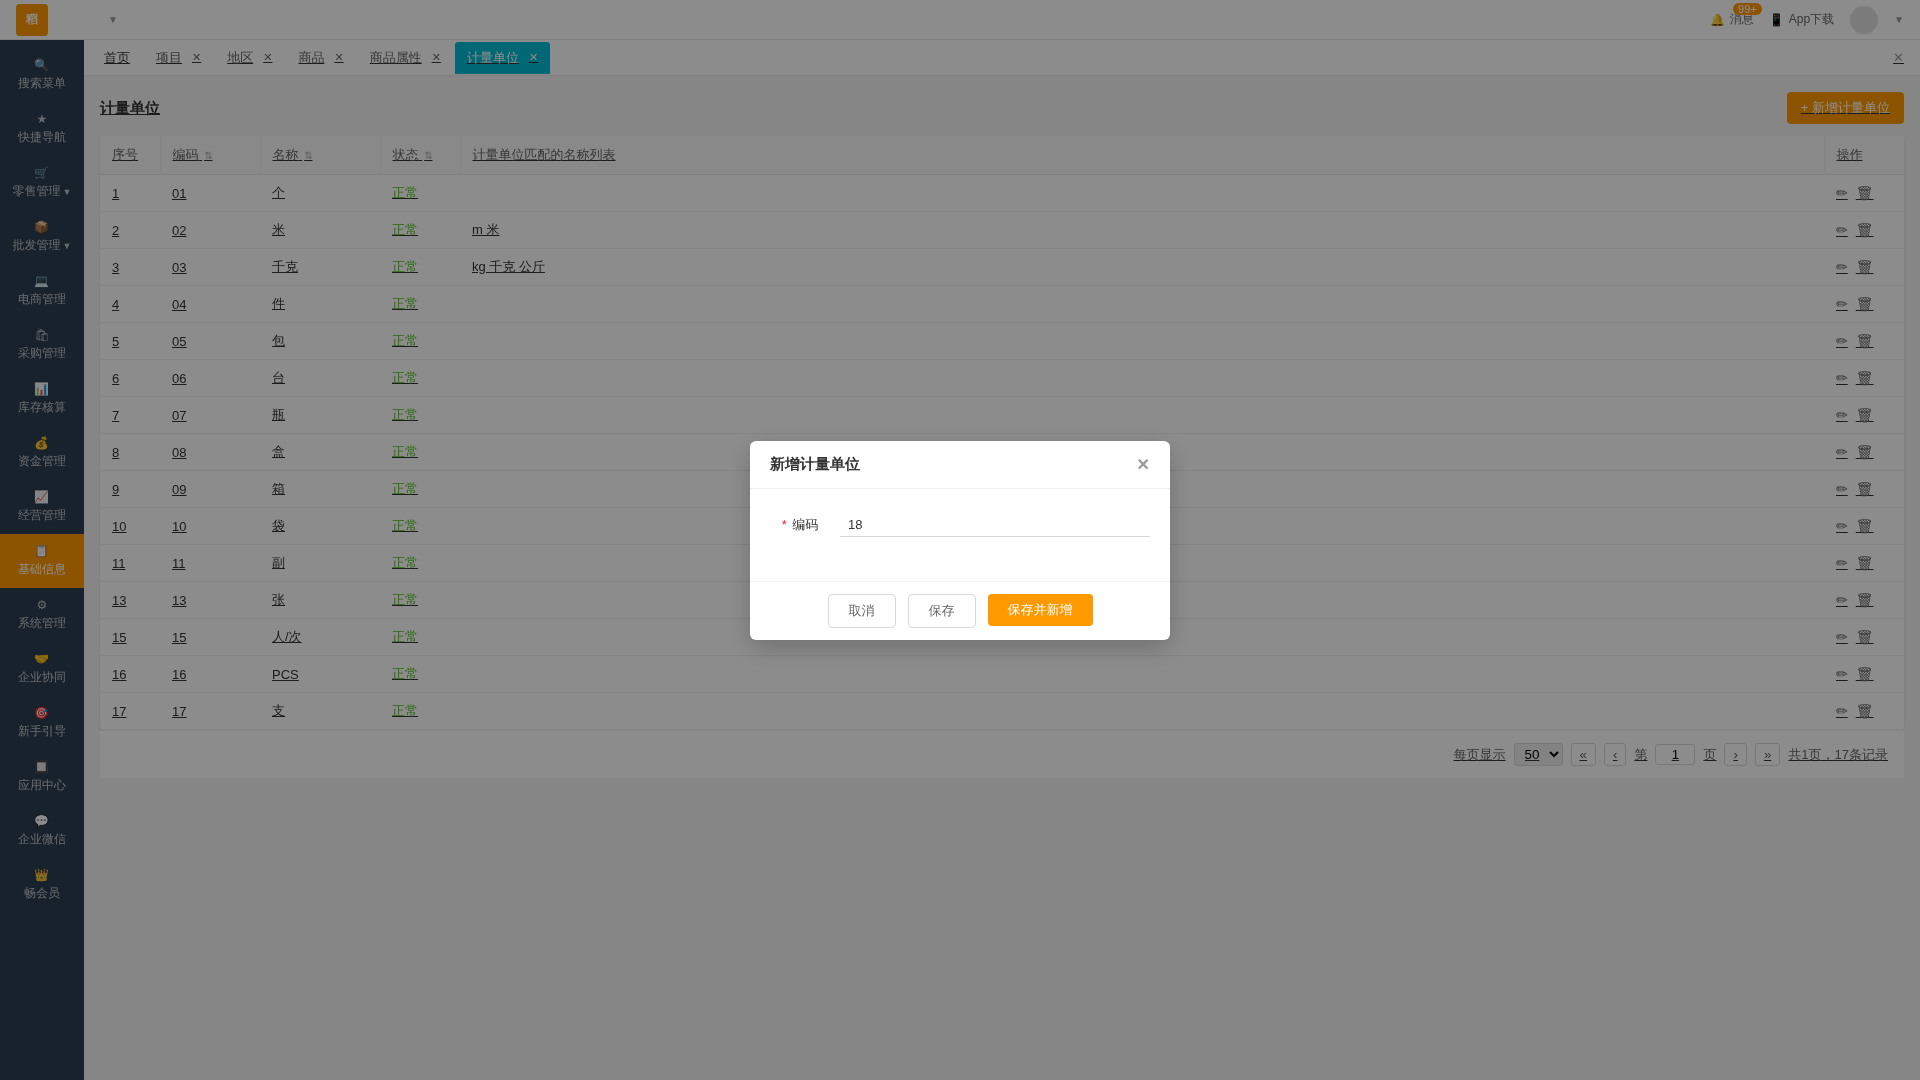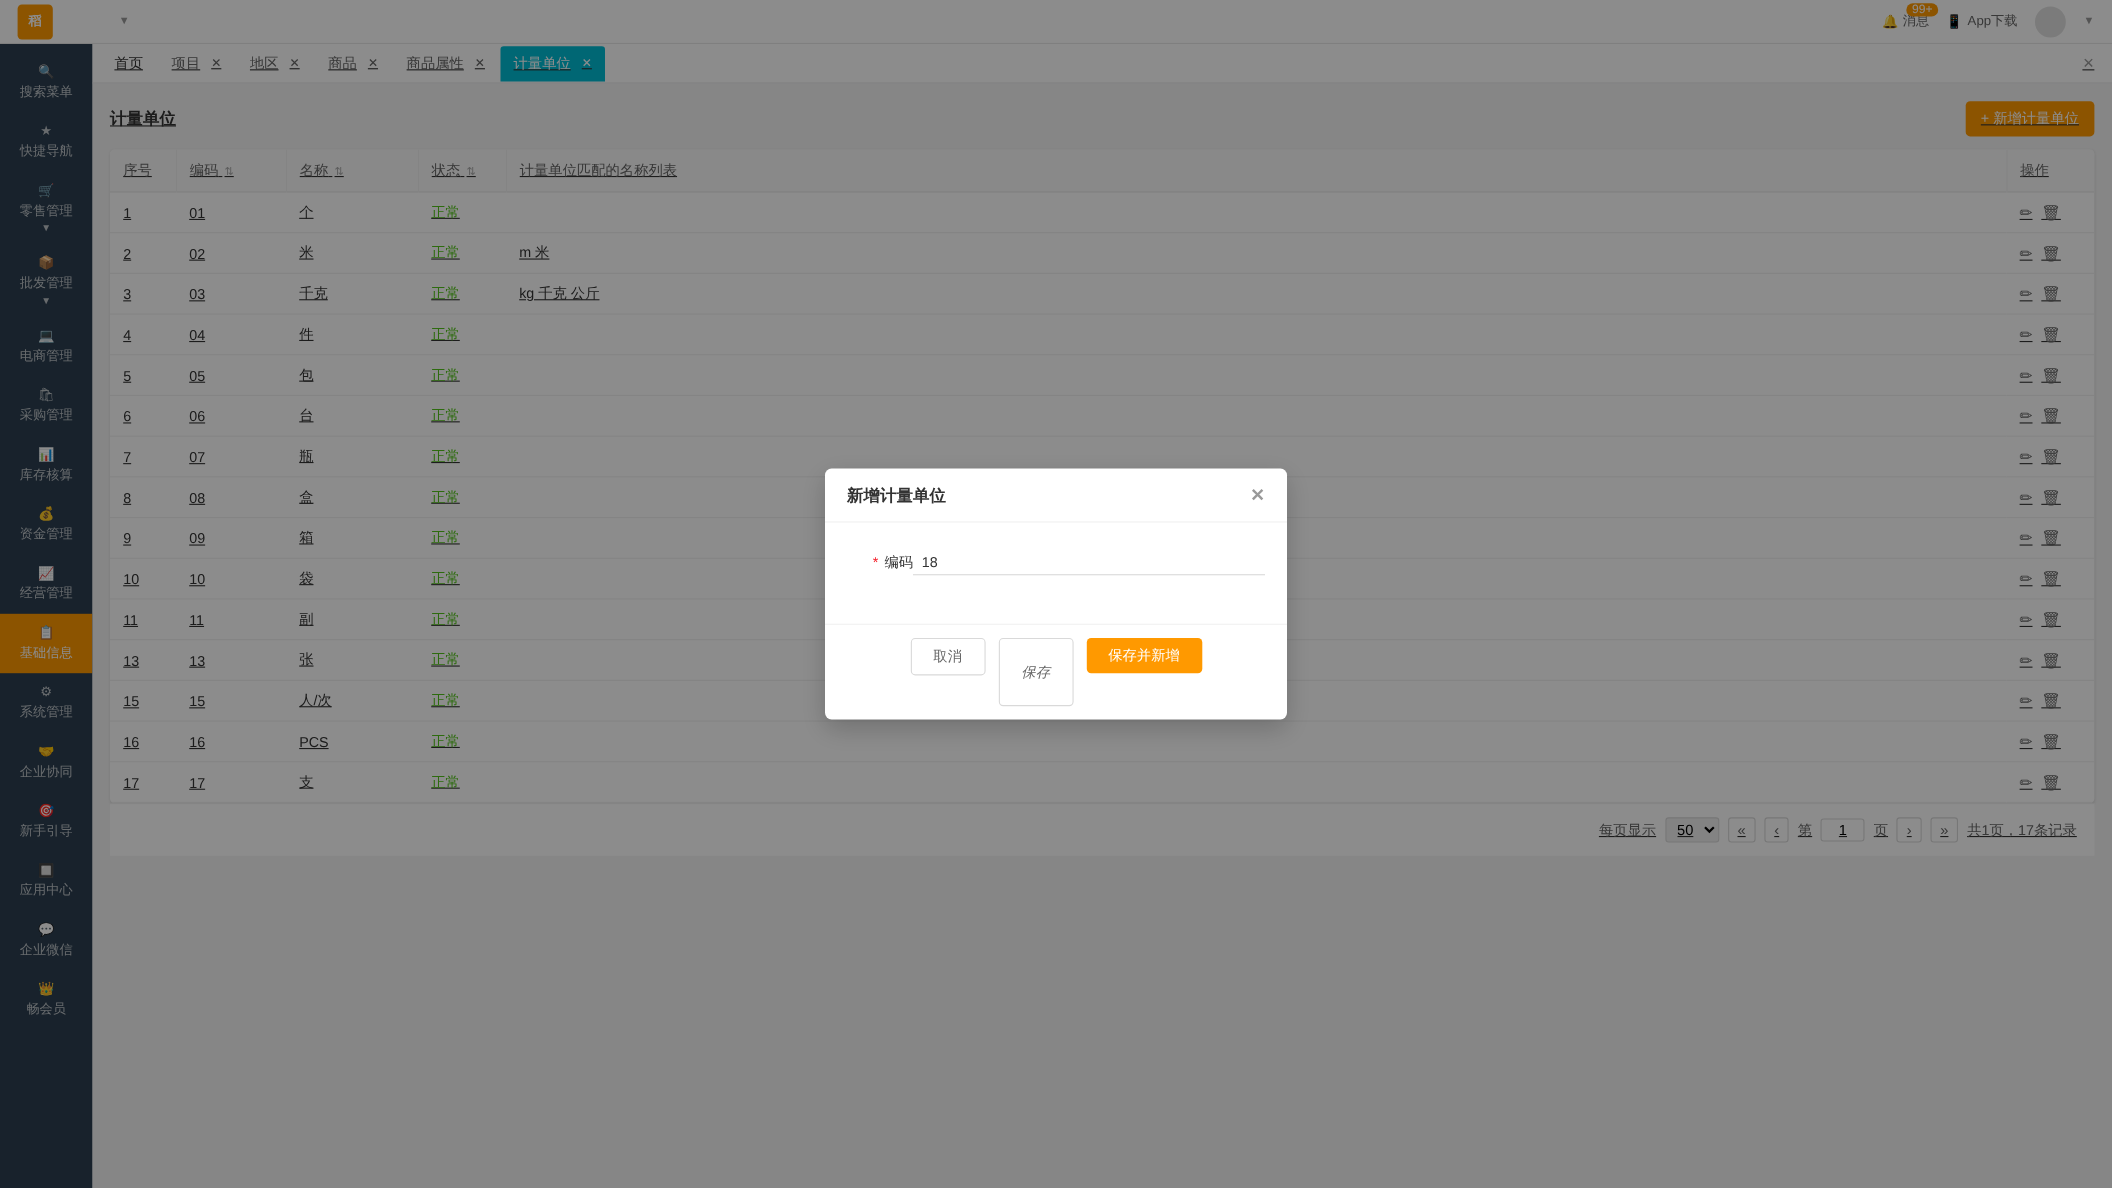--- a/index.html
+++ b/index.html
@@ -44,21 +44,21 @@
       text-align: center;
       color: #bdc3c7;
       cursor: pointer;
       font-size: 12px;
       display: flex;
       flex-direction: column;
       align-items: center;
       gap: 3px;
     }
     .sidebar-item.active { background: #f90; color: #fff; }
-    .sidebar-item-with-arrow { display: flex; align-items: center; justify-content: flex-end; gap: 2px; flex-direction: column; }
+    .sidebar-item-with-arrow { display: flex; align-items: center; justify-content: flex-end; gap: 2px; }
 
     
     .main-content { flex: 1; display: flex; flex-direction: column; overflow: hidden; text-decoration: underline; }
 
     
     .tab-bar {
       height: 36px;
       background: #fff;
       border-bottom: 1px solid #e8e8e8;
       display: flex;
@@ -133,21 +133,21 @@
       display: flex;
       align-items: center;
       justify-content: space-between;
       font-size: 15px;
       font-weight: bold;
       color: #333;
     }
     .modal-close { cursor: pointer; color: #999; font-size: 16px; }
     .modal-body { padding: 24px 20px; }
     .form-row { display: flex; align-items: center; margin-bottom: 20px; }
-    .form-label { width: 60px; text-align: right; margin-right: 0; color: #333; font-size: 13px; }
+    .form-label { width: 60px; text-align: center; margin-right: 10px; color: #333; font-size: 13px; }
     .form-label .required { color: #f5222d; margin-right: 2px; }
     .form-input {
       flex: 1;
       border: none;
       border-bottom: 1px solid #d9d9d9;
       padding: 4px 8px;
       font-size: 13px;
       outline: none;
       color: #333;
     }
@@ -155,21 +155,21 @@
     .form-input::placeholder { color: #bbb; }
     .modal-footer {
       padding: 12px 20px;
       display: flex;
       align-items: flex-start;
       justify-content: center;
       gap: 12px;
       border-top: 1px solid #f0f0f0;
     }
     .btn-cancel { padding: 7px 20px; border: 1px solid #d9d9d9; background: #fff; border-radius: 4px; cursor: pointer; color: #666; font-size: 13px; }
-    .btn-save { padding: 21px 20px; border: 1px solid #d9d9d9; background: #fff; border-radius: 4px; cursor: pointer; color: #666; font-size: 13px; font-style: italic; }
+    .btn-save { padding: 7px 20px; border: 1px solid #d9d9d9; background: #fff; border-radius: 4px; cursor: pointer; color: #666; font-size: 13px; }
     .btn-save-new { padding: 7px 20px; border: none; background: #f90; border-radius: 4px; cursor: pointer; color: #fff; font-size: 13px; }
 
     .col-seq { width: 60px; }
     .col-code { width: 100px; }
     .col-name { width: 120px; }
     .col-status { width: 80px; }
     .col-action { width: 80px; }
   </style>
 </head>
 <body>

